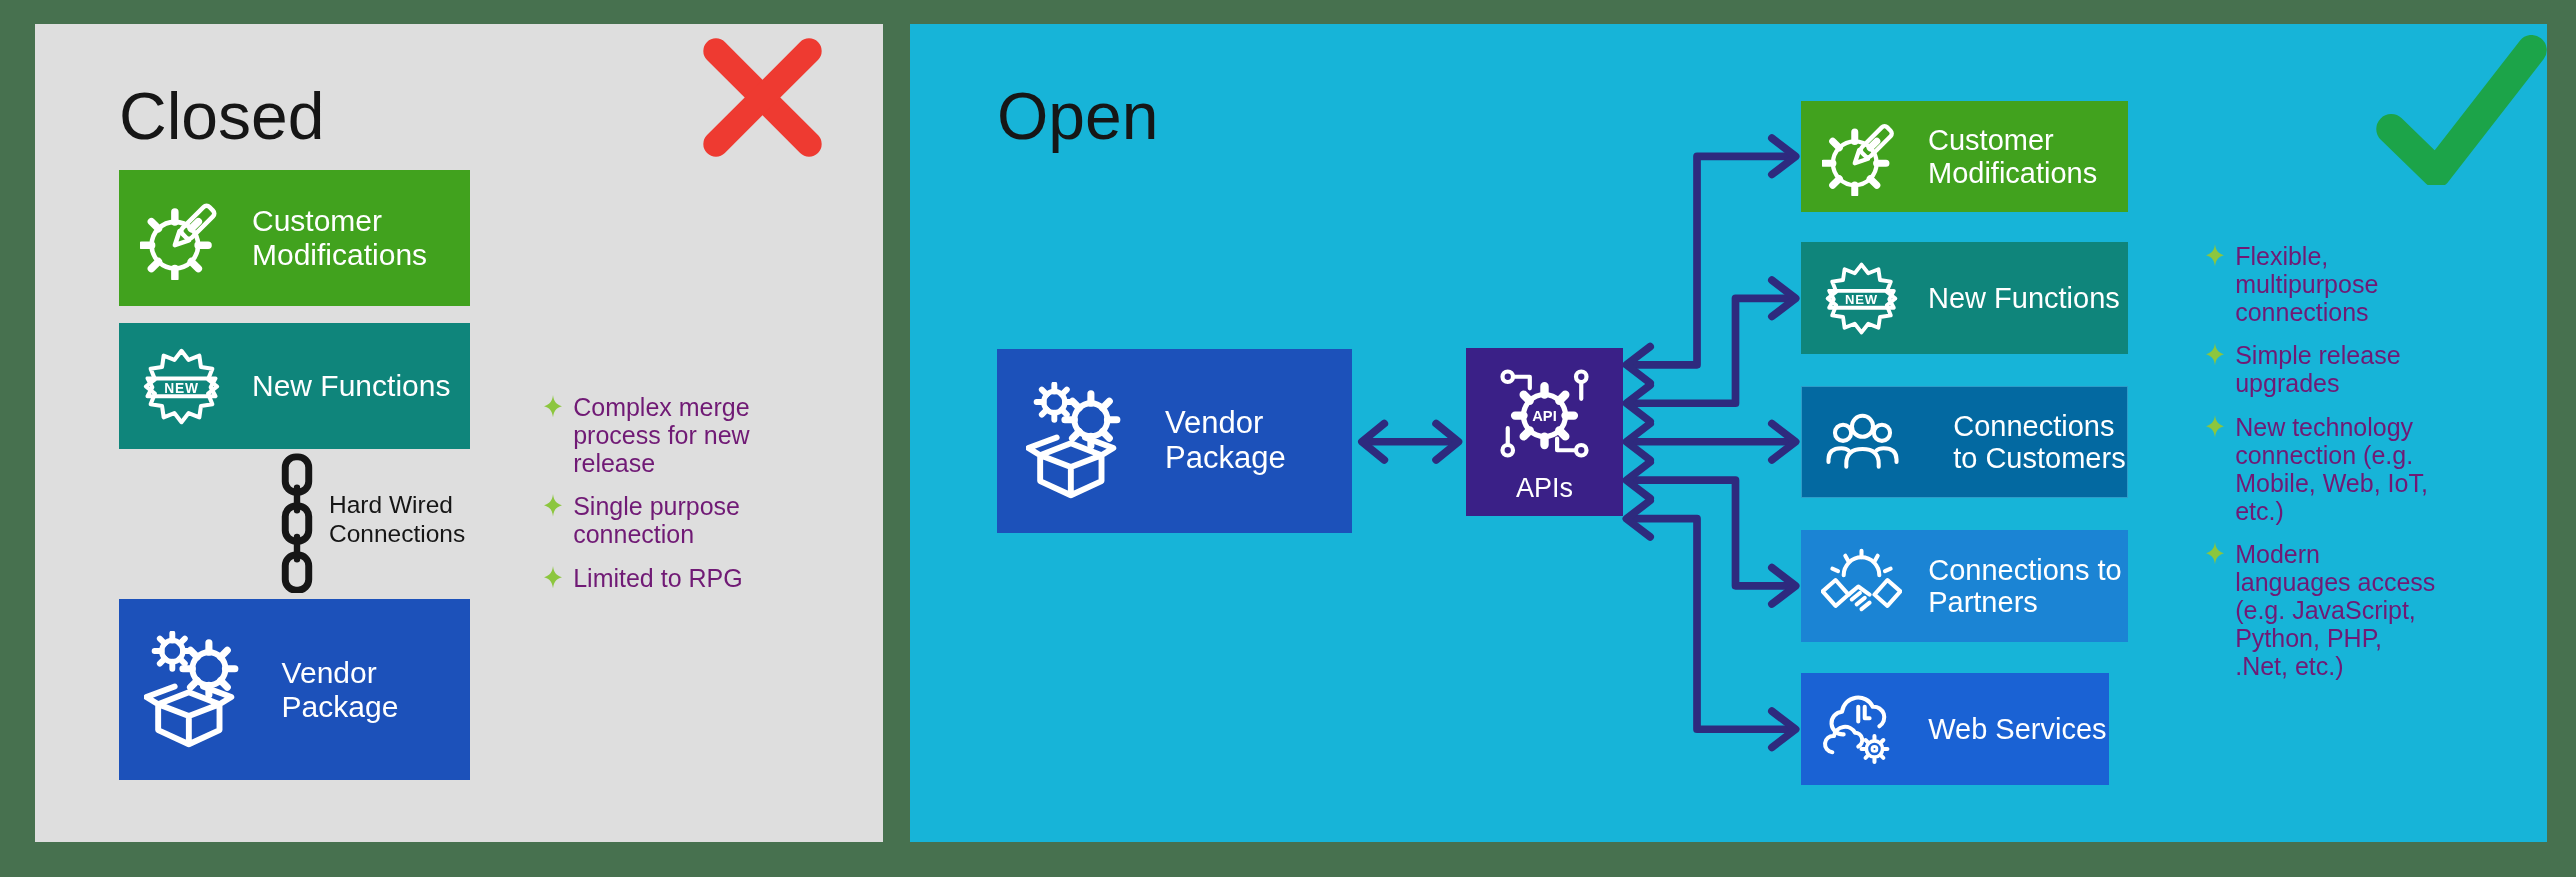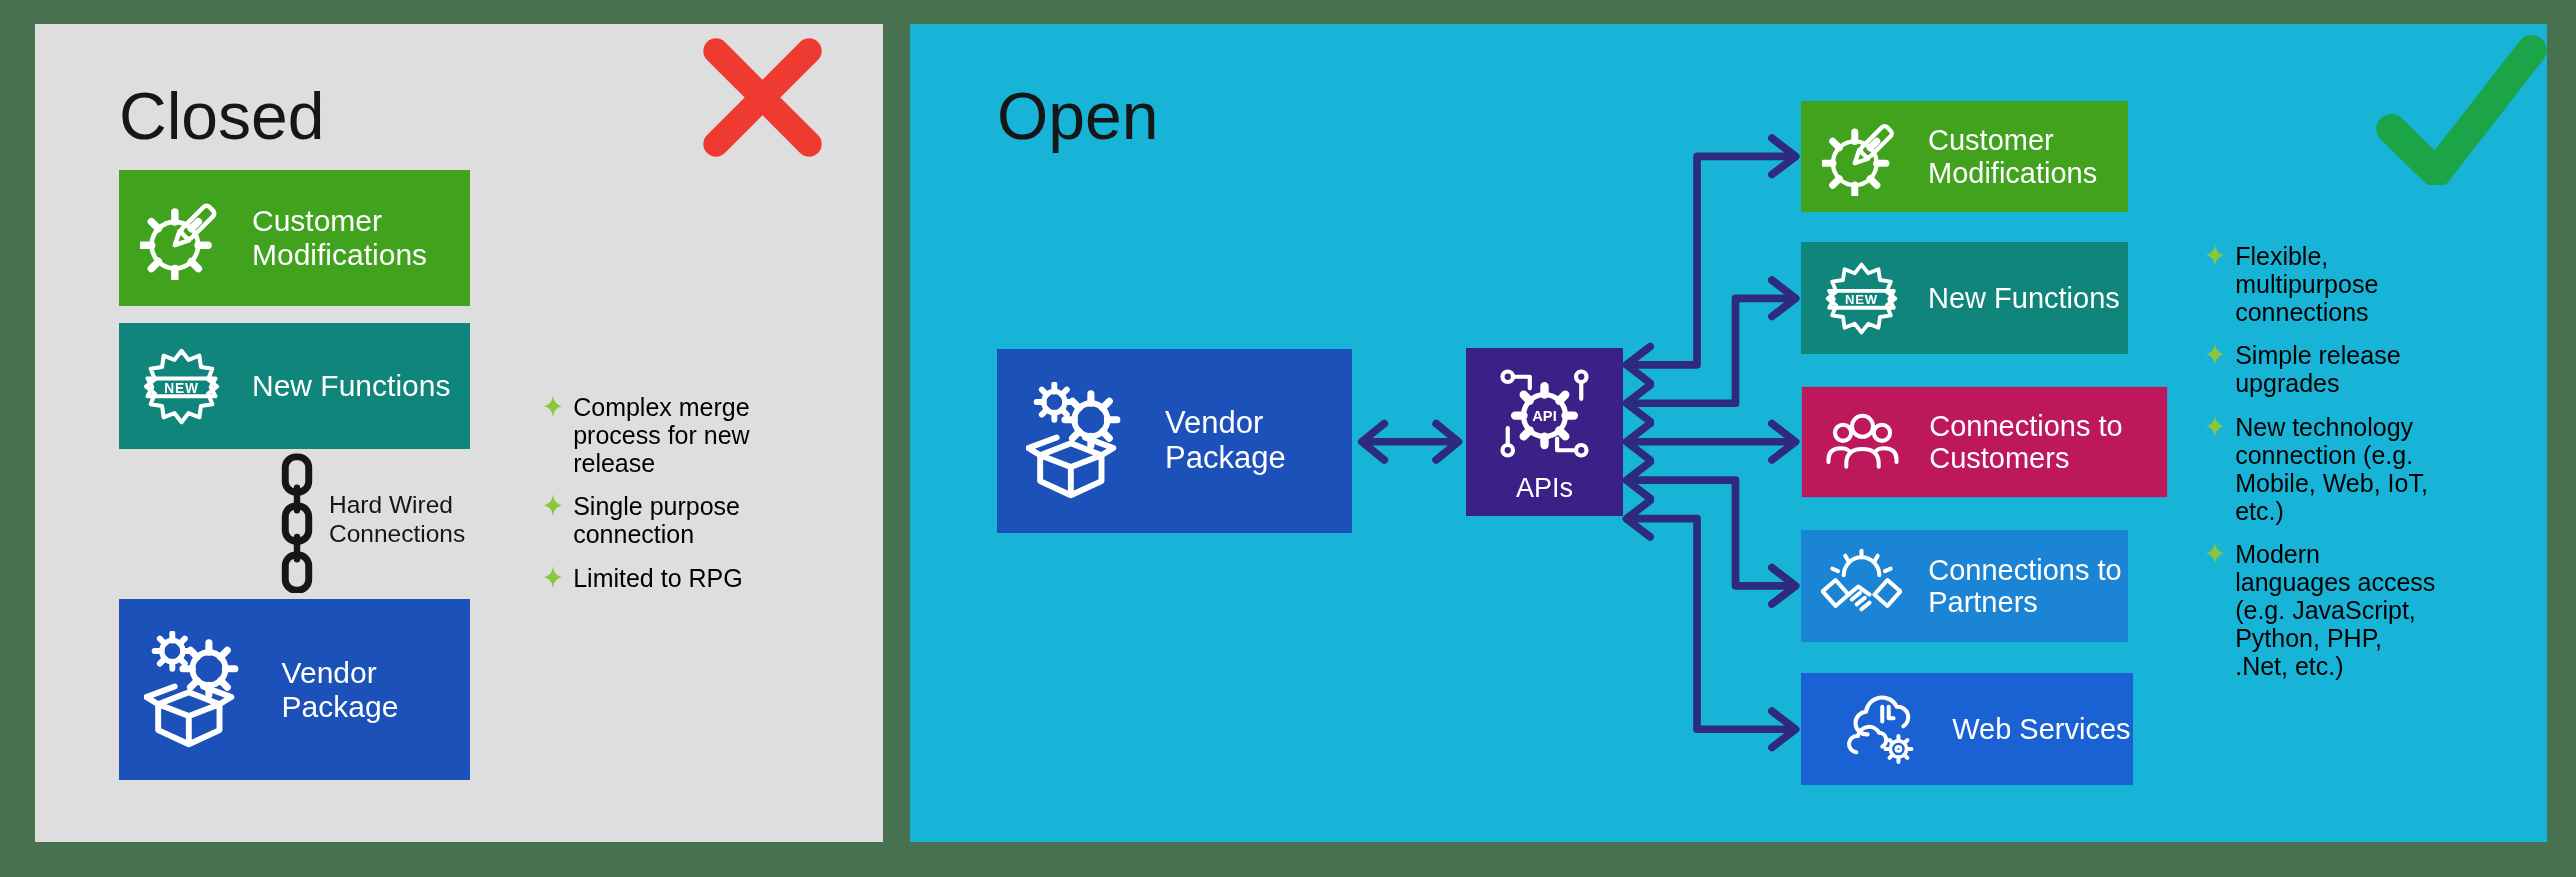--- a/index.html
+++ b/index.html
@@ -19,21 +19,21 @@
   }
   .pkg-box{
     position:absolute;display:flex;align-items:center;color:#fff;
   }
   .pkg-label{font-size:30px;line-height:1.12;}
   .tgt-label{font-size:29px;line-height:1.12;}
   .icon-wrap{flex-shrink:0;display:flex;align-items:center;justify-content:center;}
   .bullets{position:absolute;display:flex;flex-direction:column;gap:15.4px;}
   .bullet-row{display:flex;align-items:flex-start;}
   .bullet-row .spark{flex-shrink:0;margin-top:2.1px;margin-right:11.2px;}
-  .bullet-text{font-size:25px;line-height:1.12;color:#000000;}
+  .bullet-text{font-size:25px;line-height:1.12;color:#701a75;}
   .note-text{font-size:24.5px;line-height:1.18;color:#161616;}
   svg{display:block;}
   .ico{stroke:#fff;fill:none;stroke-linecap:round;stroke-linejoin:round;}
 </style>
 </head>
 <body>
 
 <div id="canvas">
 
   <div id="left-panel" class="panel">
@@ -213,21 +213,21 @@
           <g class="ico" stroke-width="5">
             <polygon points="94,50 82.8,58.8 88.1,72 74,74 72,88.1 58.8,82.8 50,94 41.2,82.8 28,88.1 26,74 11.9,72 17.2,58.8 6,50 17.2,41.2 11.9,28 26,26 28,11.9 41.2,17.2 50,6 58.8,17.2 72,11.9 74,26 88.1,28 82.8,41.2"></polygon>
             <polygon points="8,40 92,40 86,51 92,62 8,62 14,51"></polygon>
           </g>
           <text x="50" y="57.5" text-anchor="middle" font-size="17" font-weight="bold" letter-spacing="1" fill="#fff">NEW</text>
         </svg>
       </div>
       <div class="tgt-label" style="margin-left:28px;width:199px;">New Functions</div>
     </div>
 
-    <div class="pkg-box" style="left:891px;top:362px;width:367px;height:112px;background:#be185d;border:1.4px solid #2E9CC8;box-sizing:border-box;">
+    <div class="pkg-box" style="left:891px;top:362px;width:327px;height:112px;background:#0369a1;border:1.4px solid #2E9CC8;box-sizing:border-box;gap:24px;">
       <div class="icon-wrap" style="margin-left:19.6px;width:81px;height:84px;">
         <svg width="81" height="81" viewBox="0 0 100 100">
           <g class="ico" stroke-width="5">
             <circle cx="26" cy="38" r="10"></circle>
             <circle cx="74" cy="38" r="10"></circle>
             <circle cx="50" cy="30" r="13"></circle>
             <path d="M30,80 v-4 q0,-18 20,-18 q20,0 20,18 v4"></path>
             <path d="M8,74 v-3 q0,-14 16,-14 q6,0 9,3"></path>
             <path d="M92,74 v-3 q0,-14 -16,-14 q-6,0 -9,3"></path>
           </g>
@@ -244,21 +244,21 @@
             <path d="M50,6 V14 M30,12 L34,19 M70,12 L66,19 M14,28 L21,31 M86,28 L79,31"></path>
             <path d="M2,56 L18,42 L34,60 L18,74 Z"></path>
             <path d="M98,56 L82,42 L66,60 L82,74 Z"></path>
             <path d="M34,60 L46,50 L60,60 M38,66 L48,58 M44,72 L54,64 M50,78 L60,70"></path>
           </g>
         </svg>
       </div>
       <div class="tgt-label" style="margin-left:26.6px;width:199px;">Connections to Partners</div>
     </div>
 
-    <div class="pkg-box" style="left:891px;top:649px;width:308px;height:112px;background:#1A62D4;padding-left:24px;">
+    <div class="pkg-box" style="left:891px;top:649px;width:308px;height:112px;background:#1A62D4;">
       <div class="icon-wrap" style="margin-left:19.6px;width:81px;height:84px;">
         <svg width="81" height="81" viewBox="0 0 100 100">
           <g class="ico" stroke-width="5">
             <path d="M28,56 a14,14 0 0 1 -2,-28 a20,20 0 0 1 38,-6 a13,13 0 0 1 8,24"></path>
             <path d="M14,78 a10,10 0 0 1 2,-20 a14,14 0 0 1 26,-4 a9,9 0 0 1 4,17"></path>
             <path d="M46,22 V40 M54,22 V36 H60"></path>
             <circle cx="66" cy="74" r="10" stroke-width="4.5"></circle>
             <circle cx="66" cy="74" r="3" stroke-width="3.5"></circle>
             <path stroke-width="5" d="M66,58 V62 M66,86 V90 M50,74 H54 M78,74 H82 M55,63 L58,66 M74,82 L77,85 M55,85 L58,82 M74,66 L77,63"></path>
           </g>

